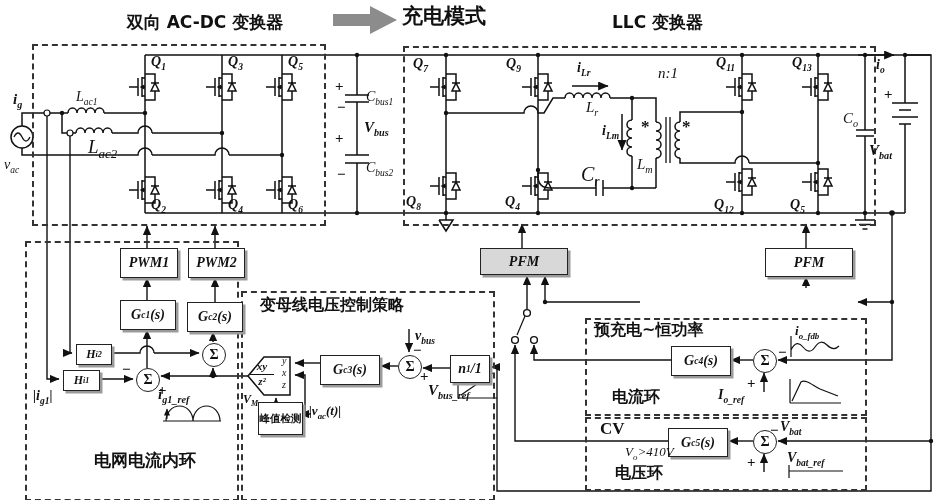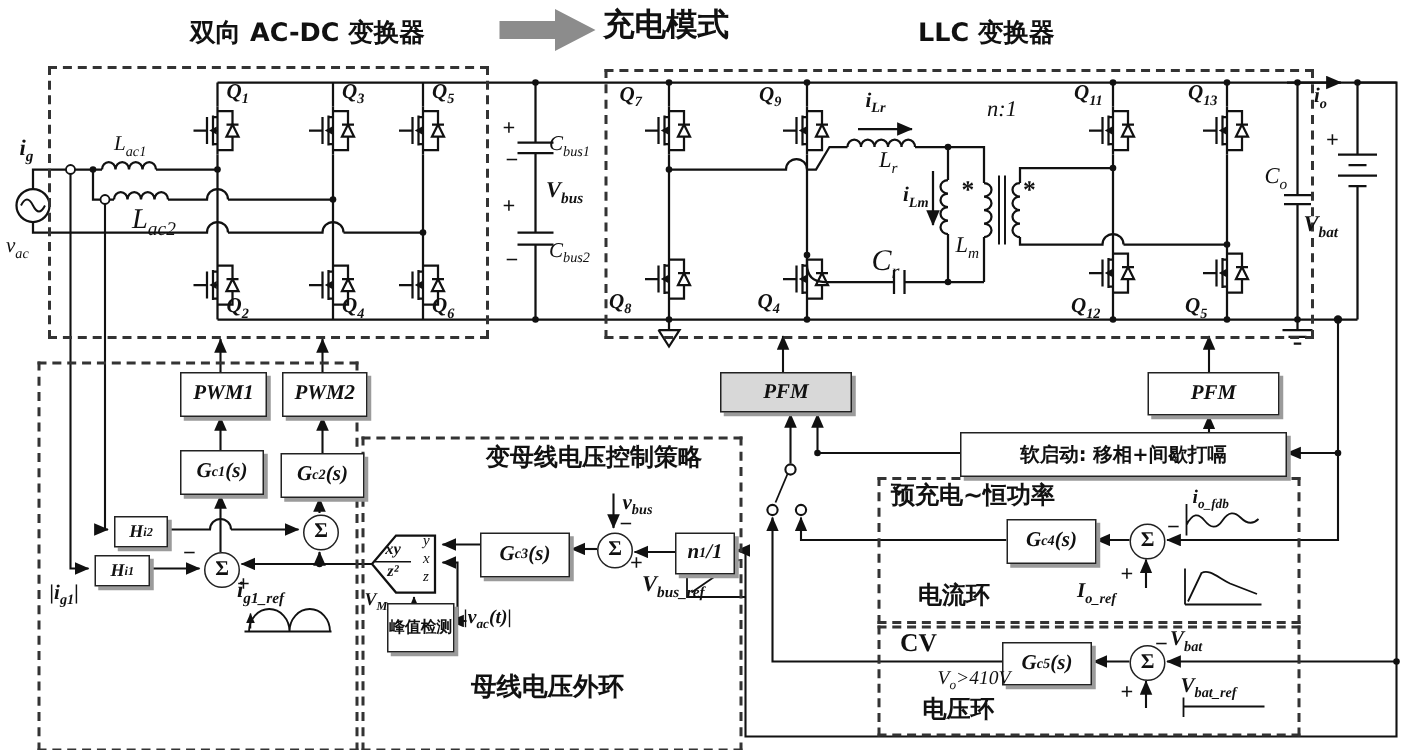--- a/index.html
+++ b/index.html
@@ -225,21 +225,20 @@
 <div class="blk" style="left:188px;top:248px;width:55px;height:28px">PWM2</div>
 <div class="blk" style="left:120px;top:300px;width:54px;height:28px">G<sub>c1</sub>(s)</div>
 <div class="blk" style="left:187px;top:302px;width:54px;height:28px">G<sub>c2</sub>(s)</div>
 <div class="blk" style="left:76px;top:344px;width:34px;height:19px;font-size:12px">H<sub>i2</sub></div>
 <div class="blk" style="left:63px;top:370px;width:35px;height:19px;font-size:12px">H<sub>i1</sub></div>
 <div class="blk" style="left:320px;top:355px;width:58px;height:28px">G<sub>c3</sub>(s)</div>
 <div class="blk" style="left:450px;top:355px;width:38px;height:26px">n<sub>1</sub>/1</div>
 <div class="blk cn" style="left:258px;top:402px;width:43px;height:31px;font-size:10.5px;line-height:1.2;text-align:left">峰值检测</div>
 <div class="blk gray" style="left:480px;top:248px;width:86px;height:25px">PFM</div>
 <div class="blk" style="left:765px;top:248px;width:86px;height:27px">PFM</div>
-<div class="blk cn" style="left:640px;top:288px;width:216px;height:28px;font-size:13px">软启动: 移相+间歇打嗝</div>
 <div class="blk" style="left:671px;top:346px;width:58px;height:28px">G<sub>c4</sub>(s)</div>
 <div class="blk" style="left:668px;top:428px;width:58px;height:27px">G<sub>c5</sub>(s)</div>
 
 <div class="sum" style="left:136px;top:368px">Σ</div>
 <div class="sum" style="left:202px;top:343px">Σ</div>
 <div class="sum" style="left:398px;top:355px">Σ</div>
 <div class="sum" style="left:753px;top:349px">Σ</div>
 <div class="sum" style="left:753px;top:430px">Σ</div>
 
 <div class="lbl cnl" style="left:90px;top:14px;width:230px;text-align:center;font-size:17px">双向 AC-DC 变换器</div>
@@ -283,39 +282,39 @@
 <div class="lbl" style="left:641px;top:118px;font-size:17px;font-weight:bold">*</div>
 <div class="lbl" style="left:682px;top:118px;font-size:17px;font-weight:bold">*</div>
 
 <div class="lbl var" style="left:876px;top:58px">i<sub>o</sub></div>
 <div class="lbl varn" style="left:843px;top:111px;font-size:15px">C<sub>o</sub></div>
 <div class="lbl var" style="left:869px;top:143px;font-size:15px">V<sub>bat</sub></div>
 <div class="lbl sign" style="left:884px;top:87px">+</div>
 
 <div class="lbl var" style="left:33px;top:389px">|i<sub>g1</sub>|</div>
 <div class="lbl var" style="left:158px;top:387px;font-size:15px">i<sub>g1_ref</sub></div>
+<div class="lbl cnl" style="left:75px;top:452px;width:140px;text-align:center;font-size:17px">电网电流内环</div>
 <div class="lbl sign" style="left:122px;top:362px">−</div>
 <div class="lbl sign" style="left:158px;top:383px">+</div>
 
-<div class="lbl cnl" style="left:248px;top:297px;width:220px;text-align:right;font-size:16px">变母线电压控制策略</div>
+<div class="lbl cnl" style="left:260px;top:297px;width:220px;text-align:left;font-size:16px">变母线电压控制策略</div>
 <div class="lbl var" style="left:415px;top:329px">v<sub>bus</sub></div>
 <div class="lbl sign" style="left:413px;top:343px">−</div>
 <div class="lbl sign" style="left:420px;top:369px">+</div>
 <div class="lbl var" style="left:428px;top:383px;font-size:15px">V<sub>bus_ref</sub></div>
 <div class="frac" style="left:250px;top:361px;width:24px">
   <div>xy</div>
   <div class="bar"></div>
   <div>z²</div>
 </div>
 <div class="lbl varn tiny" style="left:282px;top:356px">y</div>
 <div class="lbl varn tiny" style="left:282px;top:368px">x</div>
 <div class="lbl varn tiny" style="left:282px;top:380px">z</div>
 <div class="lbl var" style="left:243px;top:393px;font-size:12px">V<sub>M</sub></div>
 <div class="lbl var" style="left:309px;top:404px;font-size:13px">|v<sub>ac</sub>(t)|</div>
-<div class="lbl cnl" style="left:295px;top:450px;width:140px;text-align:center;font-size:17px">母线电压外环</div>
 
 <div class="lbl cnl" style="left:594px;top:322px;font-size:16px">预充电~恒功率</div>
 <div class="lbl var" style="left:795px;top:324px;font-size:13px">i<sub>o_fdb</sub></div>
 <div class="lbl sign" style="left:778px;top:345px">−</div>
 <div class="lbl sign" style="left:747px;top:376px">+</div>
 <div class="lbl var" style="left:718px;top:388px">I<sub>o_ref</sub></div>
 <div class="lbl cnl" style="left:612px;top:389px;font-size:16px">电流环</div>
 
 <div class="lbl" style="left:600px;top:420px;font-size:17px;font-weight:bold">CV</div>
 <div class="lbl varn" style="left:625px;top:445px;font-size:13px">V<sub>o</sub>&gt;410V</div>

